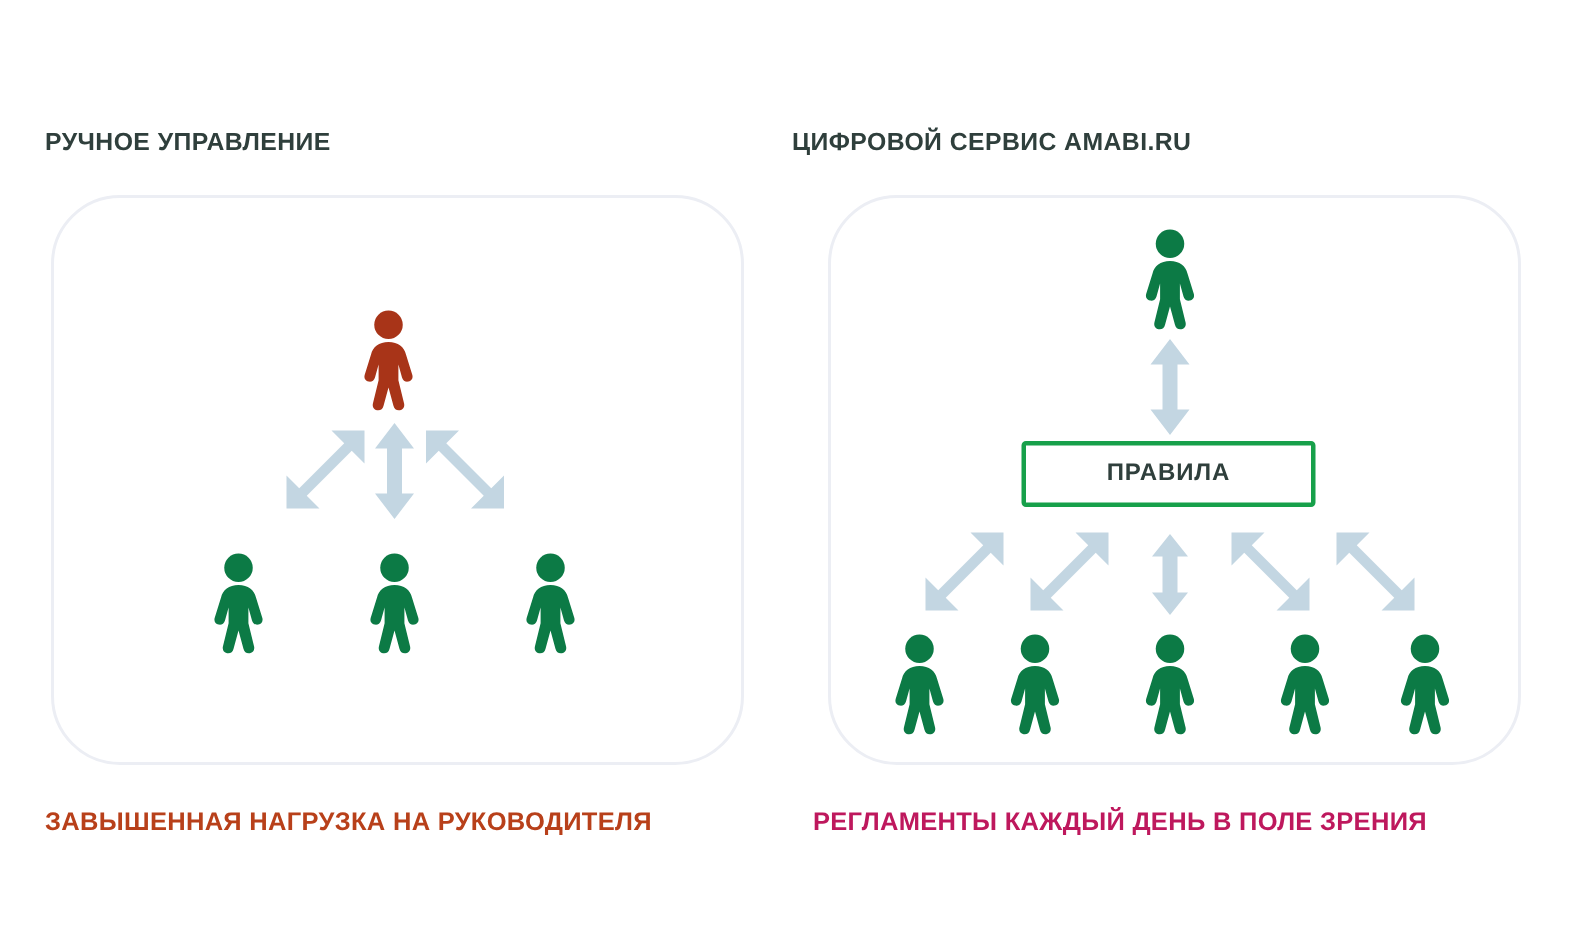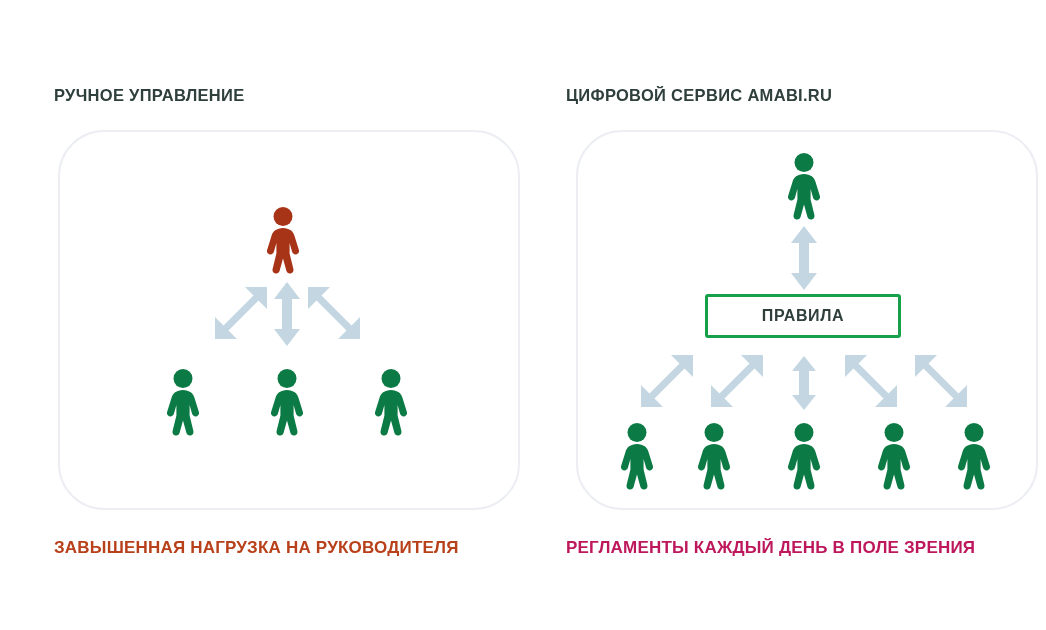--- a/index.html
+++ b/index.html
@@ -12,34 +12,33 @@
     height: 630px;
     font-family: "Liberation Sans", sans-serif;
     -webkit-font-smoothing: antialiased;
     overflow: hidden;
   }
   .canvas {
     position: relative;
     width: 860px;
     height: 630px;
     background: #ffffff;
-    margin-left: 24px;
   }
 
   
   .col-header {
     position: absolute;
     font-size: 16.5px;
     font-weight: bold;
     letter-spacing: 0.3px;
     color: #2f3f3c;
     white-space: nowrap;
   }
   #header-left  { left: 30px;  top: 86px; }
-  #header-right { left: 542px; top: 86px; text-align: center; }
+  #header-right { left: 528px; top: 86px; text-align: center; }
 
   
   .panel {
     position: absolute;
     border: 2px solid #eceef4;
     border-radius: 46px;
     background: #ffffff;
     box-sizing: border-box;
   }
   #panel-left  { left: 34px;  top: 130px; width: 462px; height: 380px; }

